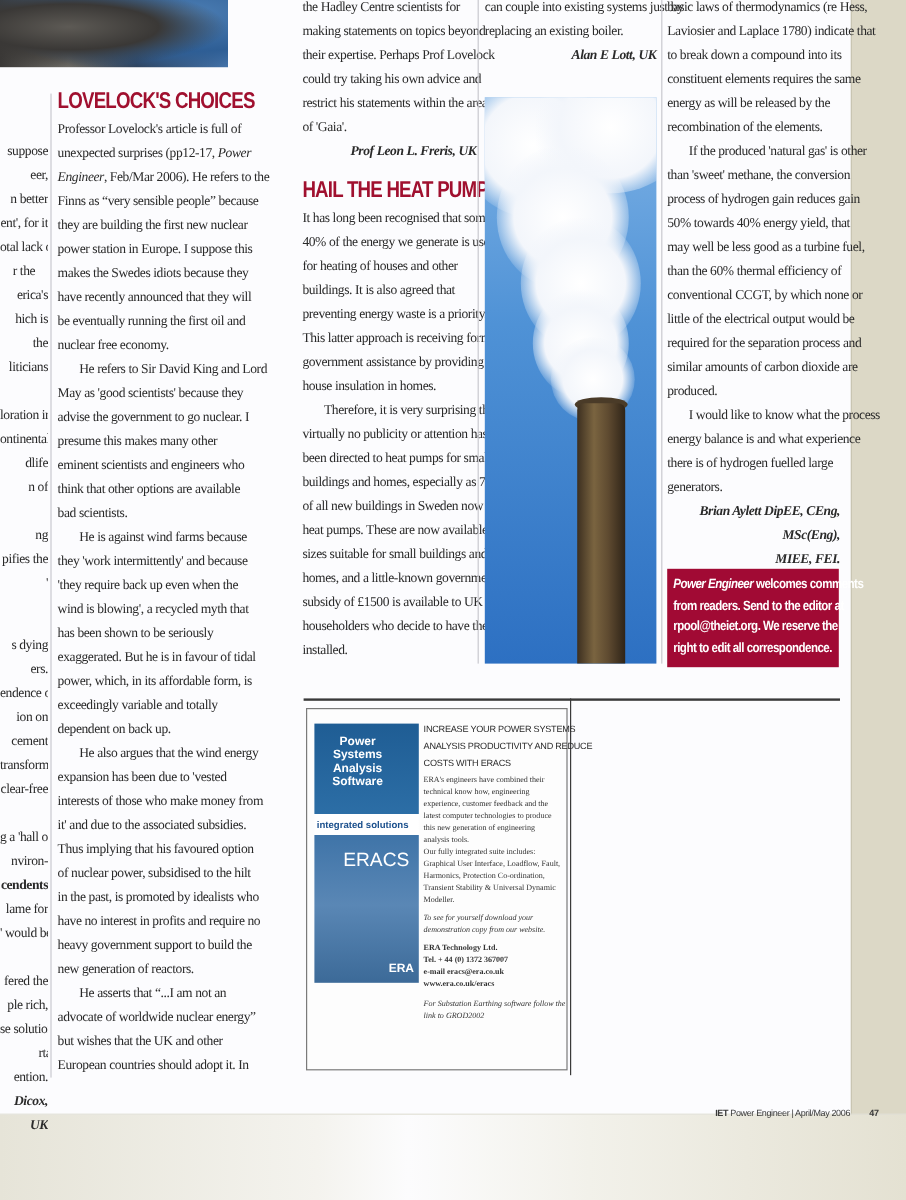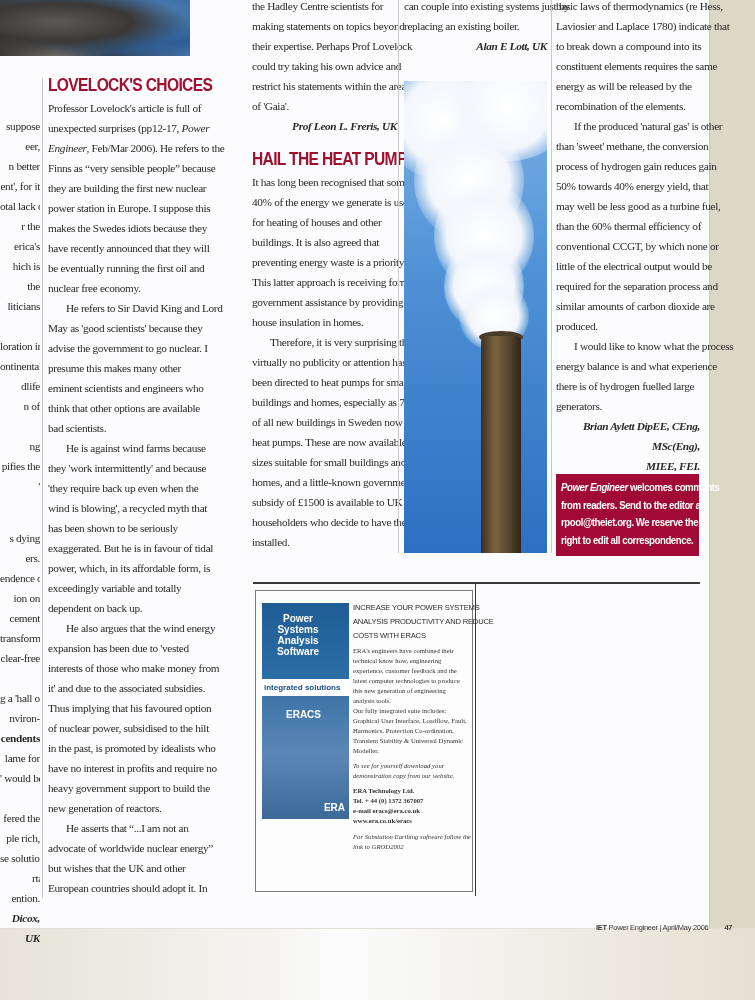--- a/index.html
+++ b/index.html
@@ -66,21 +66,21 @@
     border: 1px solid #7a7a7a; background: #fdfdfd;
   }
   .ad-image {
     position: absolute; left: 6px; top: 12px; width: 87px; height: 216px;
     background: linear-gradient(180deg, #1f5d94 0%, #2c6ea6 35%, #ffffff 35%, #ffffff 43%, #3f74a8 43%, #5a87b5 70%, #3c6a98 100%);
     font-family: "Liberation Sans", "DejaVu Sans", sans-serif; color: #fff;
   }
   .ad-image .pss { position: absolute; left: 8px; top: 10px; font-size: 10px; line-height: 11px; font-weight: bold; text-align: center; width: 56px; }
   .ad-image .pss span { display: block; }
   .ad-image .integ { position: absolute; left: 2px; top: 80px; font-size: 8px; color: #1a4f8c; font-weight: bold; white-space: nowrap; }
-  .ad-image .eracs { position: absolute; left: 24px; top: 106px; font-size: 10px; font-weight: bold; }
+  .ad-image .eracs { position: absolute; left: 24px; top: 106px; font-size: 16px; font-weight: normal; }
   .ad-image .era-logo { position: absolute; right: 4px; bottom: 6px; font-size: 10px; font-weight: bold; }
   .ad-text { position: absolute; left: 97px; top: 10px; width: 118px; font-size: 6.7px; line-height: 10px; color: #333; }
   .ad-text .ad-head {
     font-family: "Liberation Sans", "DejaVu Sans", sans-serif; font-size: 7.6px; line-height: 14px; color: #2a2a2a;
     letter-spacing: -0.2px; margin-bottom: 3px; display: block;
   }
   .ad-text .ad-it { font-style: italic; margin-top: 5px; display: block; }
   .ad-text .ad-contact { font-weight: bold; margin-top: 5px; display: block; }
   .ad-text .ad-foot { font-style: italic; margin-top: 6px; display: block; }
   .ad-text .l { display: block; white-space: nowrap; }
@@ -100,21 +100,21 @@
 <div class="footer-band"></div>
 
 <div class="photo-rock"></div>
 
 <div class="col" id="col1" style="left:0; top:116px; width:40px; overflow:hidden;">
     <span class="line" style="text-align: right;">suppose</span>
     <span class="line" style="text-align: right;">eer,</span>
     <span class="line" style="text-align: right;">n better</span>
     <span class="line" style="text-align: right;">ent', for it</span>
     <span class="line" style="text-align: right;">otal lack of</span>
-    <span class="line" style="text-align: right;">r the</span>
+    <span class="line" style="text-align: center;">r the</span>
     <span class="line" style="text-align: right;">erica's</span>
     <span class="line" style="text-align: right;">hich is</span>
     <span class="line" style="text-align: right;"> the</span>
     <span class="line" style="text-align: right;">liticians</span>
     <div style="height: 20px;"></div>
     <span class="line" style="text-align: right;">loration in</span>
     <span class="line" style="text-align: right;">ontinental</span>
     <span class="line" style="text-align: right;">dlife</span>
     <span class="line" style="text-align: right;">n of</span>
     <div style="height: 20px;"></div>

